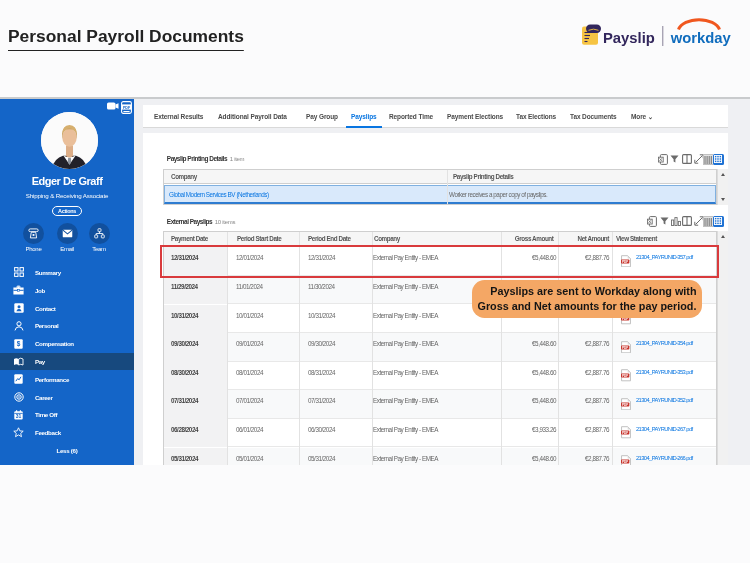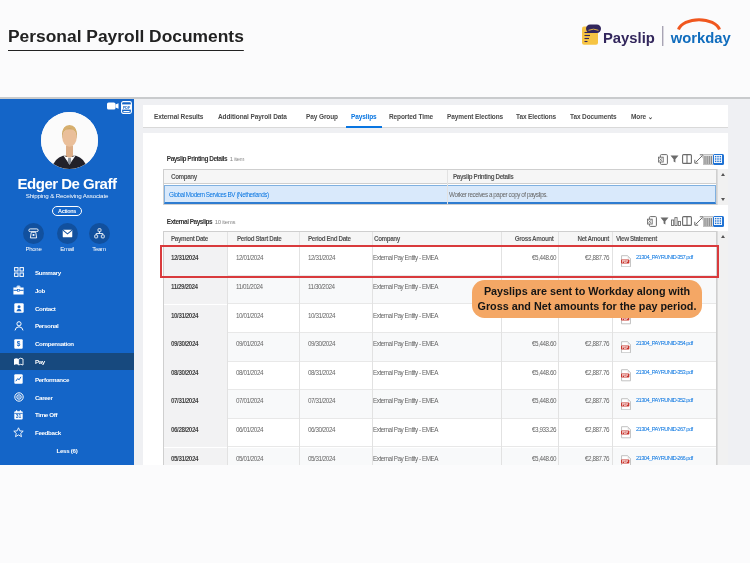--- a/index.html
+++ b/index.html
@@ -4,21 +4,21 @@
 <style>
 *{margin:0;padding:0;box-sizing:border-box}
 html,body{width:750px;height:563px;background:#fff;font-family:"Liberation Sans",sans-serif;overflow:hidden}
 #page{position:relative;width:750px;height:563px;background:#fbfbfc}
 .abs{position:absolute}
 
 .title{position:absolute;left:8px;top:25.8px;font-size:17.4px;letter-spacing:0;color:#222;text-decoration:underline;text-underline-offset:8px;font-weight:bold}
 .hline{position:absolute;left:0;top:97px;width:750px;height:2px;background:#c9cbcd}
 
 #sidebar{position:absolute;left:0;top:99px;width:134px;height:366px;background:#1465c8;color:#fff}
-.sb-name{position:absolute;top:75.5px;left:0;width:134px;text-align:center;font-size:15px;letter-spacing:-0.5px;font-weight:bold}
+.sb-name{position:absolute;top:75.5px;left:0;width:134px;text-align:center;font-size:11px;letter-spacing:-0.5px;font-weight:bold}
 .sb-sub{position:absolute;top:92.8px;left:0;width:134px;text-align:center;font-size:6.2px;letter-spacing:-0.15px}
 .sb-actions{position:absolute;top:107px;left:52px;width:30px;height:9.5px;border:1px solid #fff;border-radius:5px;text-align:center;font-size:5.5px;letter-spacing:-0.3px;font-weight:bold;line-height:8px}
 .cbtn{position:absolute;width:21px;height:21px;border-radius:50%;background:#11509e;display:flex;align-items:center;justify-content:center}
 .clabel{position:absolute;width:40px;text-align:center;font-size:6px;letter-spacing:-0.3px;top:146.5px}
 .mi{position:absolute;left:0;width:134px;height:17.8px;display:flex;align-items:center}
 .mi .ic{position:absolute;left:13px;width:11px;height:11px;display:flex;align-items:center;justify-content:center}
 .mi .lb{position:absolute;left:35px;font-size:6.2px;letter-spacing:-0.35px;font-weight:bold;color:#fff}
 .mi.sel{background:#17497e}
 .less{position:absolute;left:0;width:134px;text-align:center;top:348px;font-size:6.2px;letter-spacing:-0.3px;font-weight:bold}
 
@@ -29,21 +29,21 @@
 #card{position:absolute;left:9px;top:34px;width:585px;height:332px;background:#fff}
 .sect{position:absolute;font-size:6.5px;letter-spacing:-0.5px;font-weight:bold;color:#333}
 .sect .cnt{font-weight:normal;color:#888;font-size:6px;letter-spacing:-0.3px}
 .hc{position:absolute;font-size:6.3px;letter-spacing:-0.4px;font-weight:bold;color:#555;white-space:nowrap}
 .cell{position:absolute;font-size:6.3px;letter-spacing:-0.45px;color:#666;white-space:nowrap}
 .cell.b{font-weight:bold;color:#444}
 .vline{position:absolute;width:1px;background:#e2e2e2}
 .link{color:#0875e1}
 .scroll{position:absolute;background:#f1f1f1;border-left:1px solid #dcdcdc}
 
-#callout{position:absolute;left:329px;top:147px;width:230px;height:38px;background:#f4a765;border-radius:12.5px;display:flex;align-items:center;justify-content:center;text-align:center;font-size:10.8px;line-height:14.8px;font-weight:bold;color:#151515}
+#callout{position:absolute;left:329px;top:147px;width:230px;height:38px;background:#f4a765;border-radius:12.5px;display:flex;align-items:center;justify-content:center;text-align:right;font-size:10.8px;line-height:14.8px;font-weight:bold;color:#151515}
 .tri-u{width:0;height:0;border-left:2.5px solid transparent;border-right:2.5px solid transparent;border-bottom:3.5px solid #555}
 .tri-d{width:0;height:0;border-left:2.5px solid transparent;border-right:2.5px solid transparent;border-top:3.5px solid #555}
 .redbox{position:absolute;border:2px solid #d93a3c}
 </style>
 </head>
 <body>
 <div id="page">
   <div class="title">Personal Payroll Documents</div>
 
   <svg class="abs" id="logos" style="left:575px;top:8px" width="175" height="44" viewBox="0 0 175 44">

